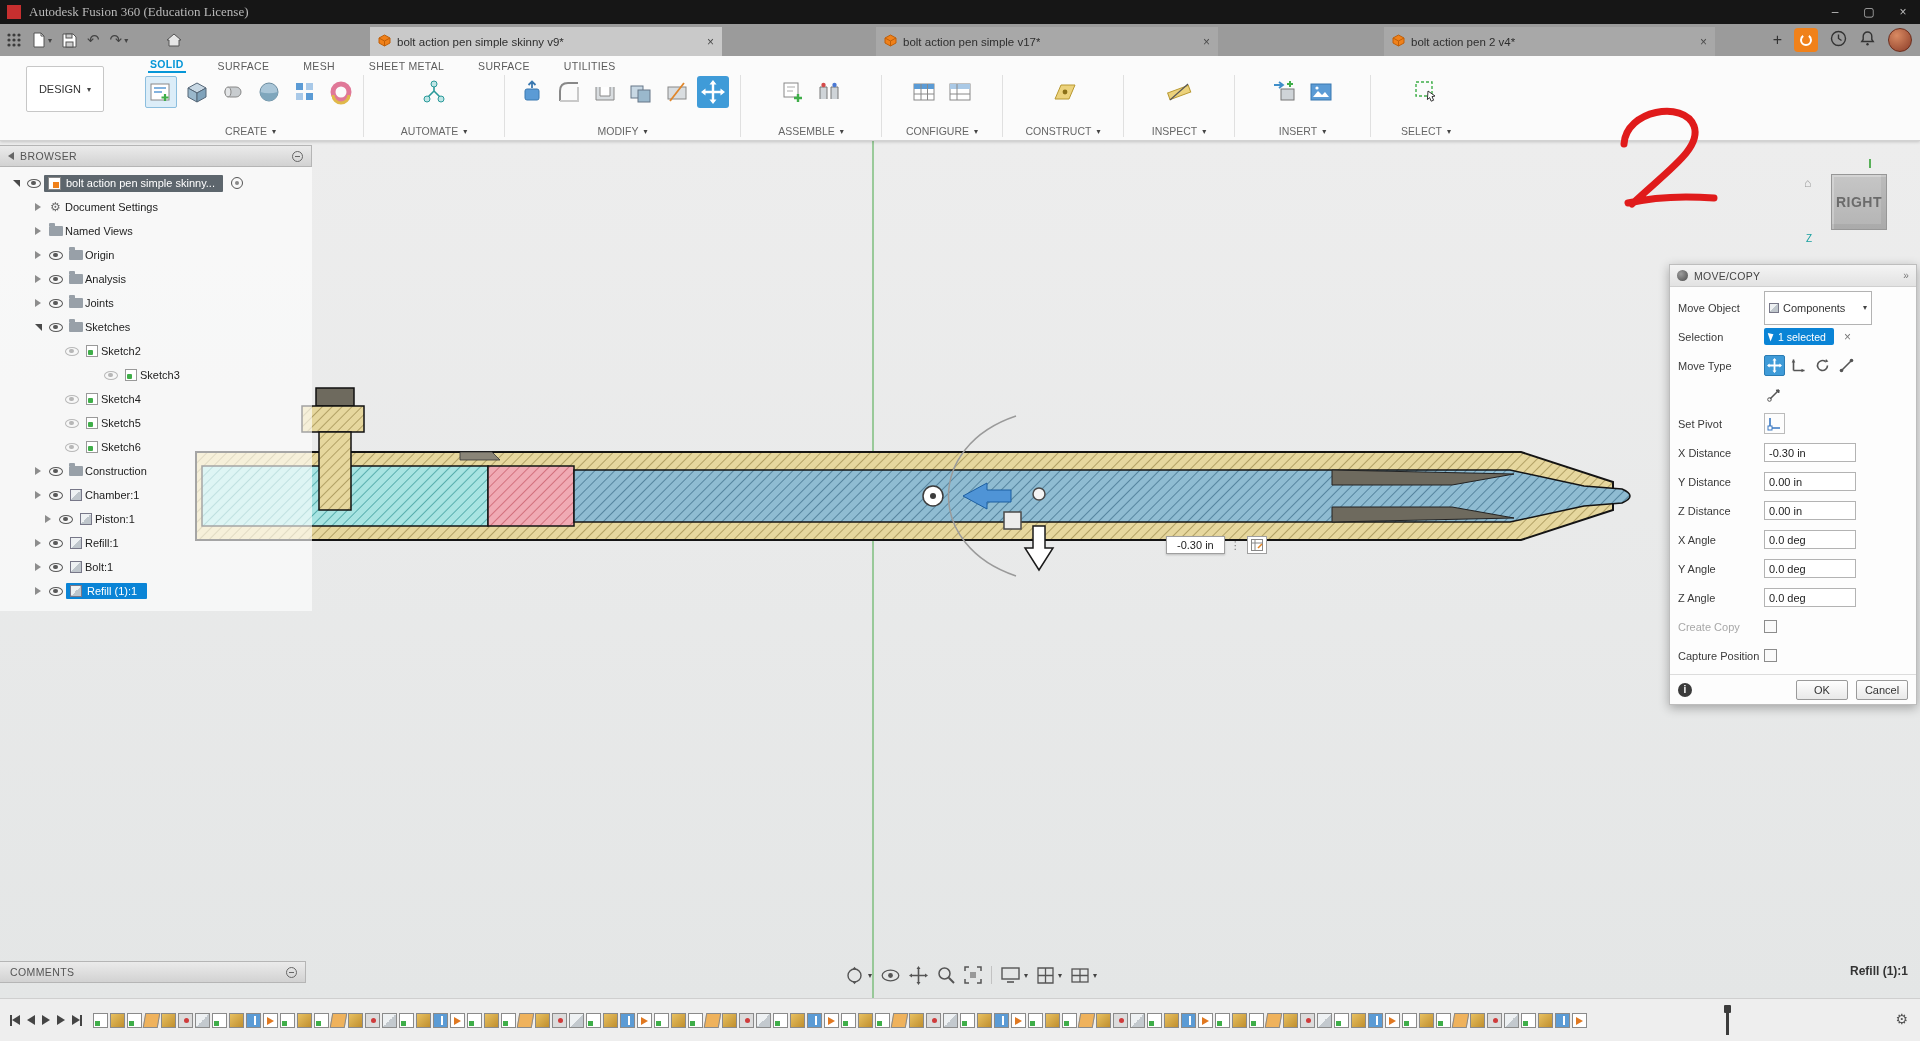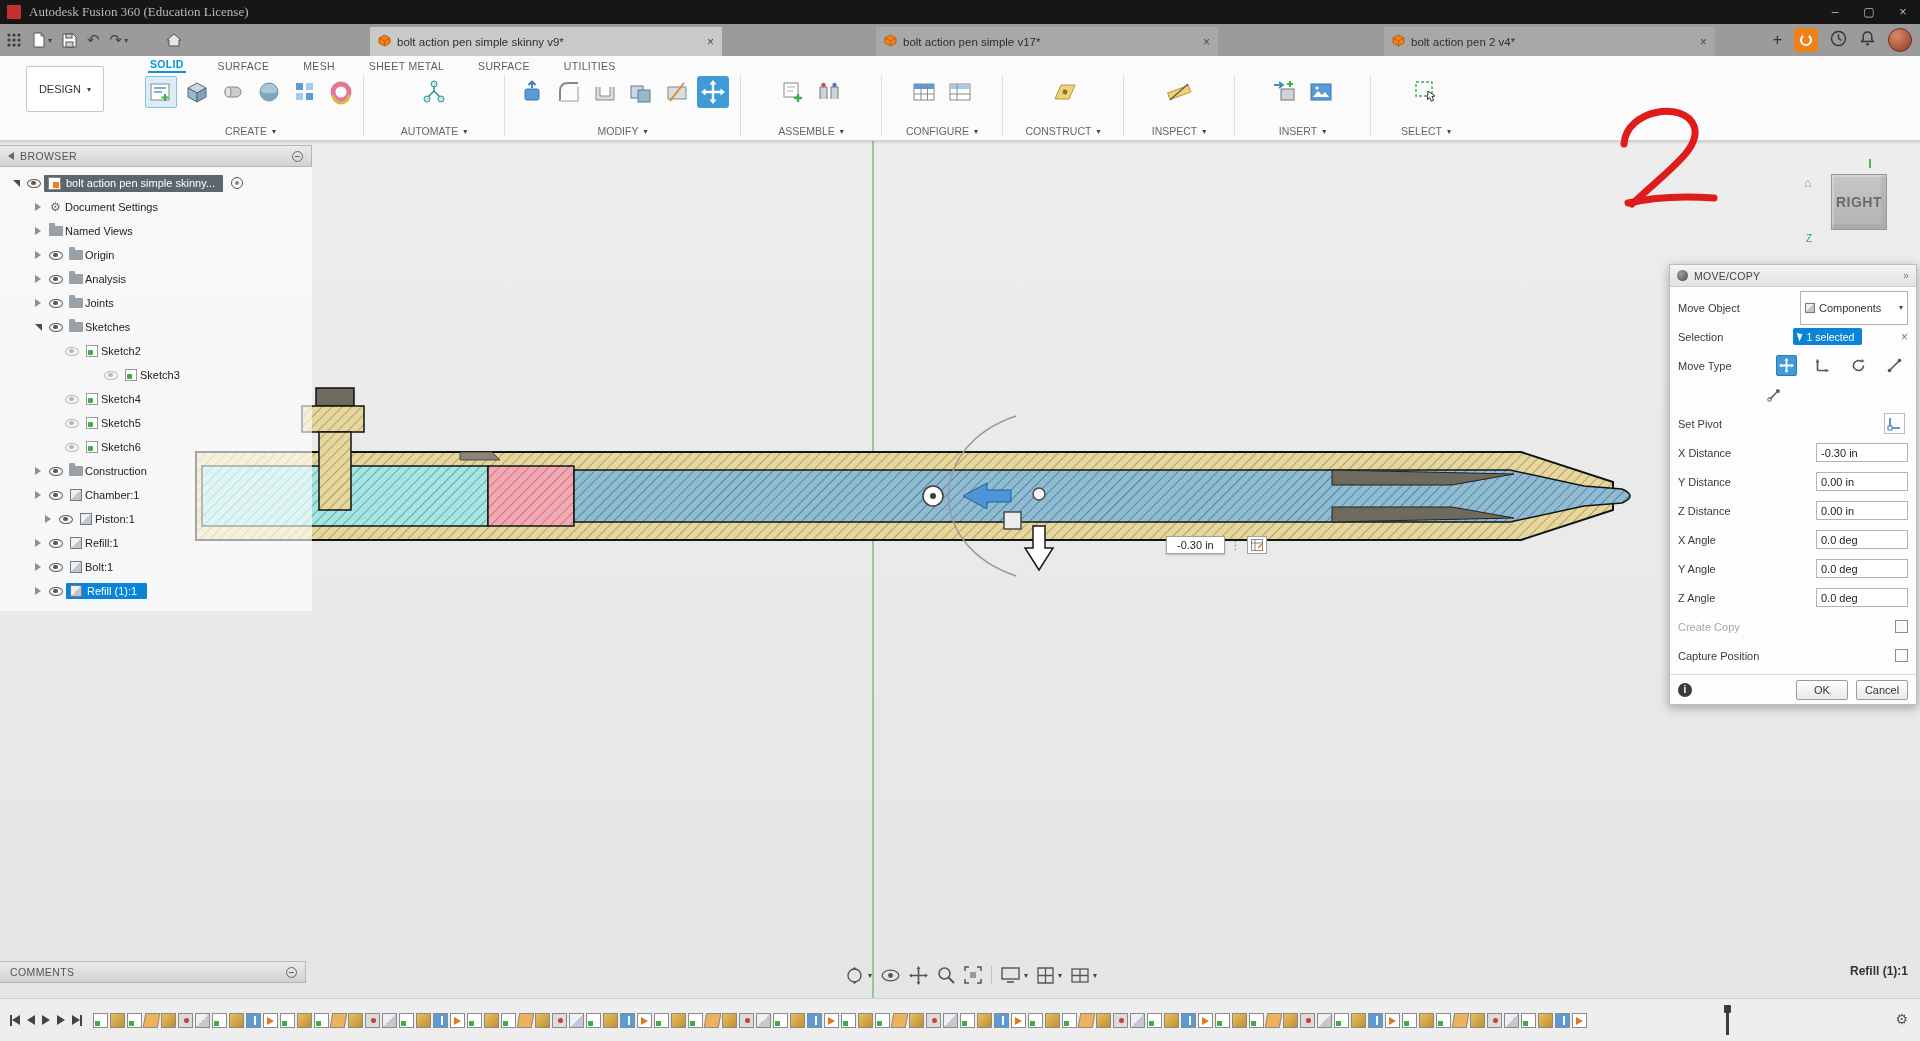--- a/index.html
+++ b/index.html
@@ -88,21 +88,21 @@
   .sel-hl { background:#0a84d6; color:#fff; display:flex; align-items:center; gap:5px; padding:2px 10px 2px 4px; border-radius:1px; }
   .radio-t { width:12px; height:12px; border:1.3px solid #555; border-radius:50%; margin-left:8px; position:relative; flex:none; }
   .radio-t::after { content:""; position:absolute; left:3px; top:3px; width:4px; height:4px; border-radius:50%; background:#888; }
 
   
   .dialog { position:absolute; left:1669px; top:264px; width:248px; background:#fdfdfd; border:1px solid #bdbdbd; box-shadow:0 3px 10px rgba(0,0,0,.3); z-index:30; font-size:11px; }
   .dlg-header { height:22px; background:linear-gradient(#f4f4f4,#e2e2e2); border-bottom:1px solid #cfcfcf; display:flex; align-items:center; padding:0 7px; gap:6px; color:#444; font-size:10.5px; letter-spacing:.3px; }
   .dlg-cmd-ic { width:11px; height:11px; border-radius:50%; background:radial-gradient(circle at 35% 35%, #9c9c9c, #4c4c4c); }
   .dlg-pin { margin-left:auto; color:#777; font-size:10px; }
   .dlg-body { padding:6px 8px 4px; }
-  .drow { height:29px; display:flex; align-items:center;justify-content:space-between; }
+  .drow { height:29px; display:flex; align-items:center; }
   .dlabel { width:86px; color:#3a3a3a; flex:none; }
   .dlabel.disabled { color:#a8a8a8; }
   .dselect { width:108px; height:34px; border:1px solid #b3b3b3; background:#fff; display:flex; align-items:center; gap:4px; padding:0 4px; color:#333; }
   .dselect .caret { margin-left:auto; }
   .sel-chip { height:17px; background:#0a84d6; color:#fff; border-radius:2px; display:flex; align-items:center; gap:4px; padding:0 8px 0 5px; font-size:10.5px; }
   .chip-cursor { width:0; height:0; border-left:5px solid #fff; border-top:3px solid transparent; border-bottom:6px solid transparent; transform:rotate(-18deg); }
   .chip-x { margin-left:10px; color:#777; font-size:12px; }
   .mt-btn { width:21px; height:21px; border:1px solid transparent; display:flex; align-items:center; justify-content:center; margin-right:3px; }
   .mt-btn.on { background:#3f9bd8; border-color:#2a7cb4; border-radius:2px; }
   .dinput { width:92px; height:19px; border:1px solid #b3b3b3; background:#fff; font-size:11px; color:#222; padding:0 4px; font-family:"Liberation Sans",sans-serif; }

